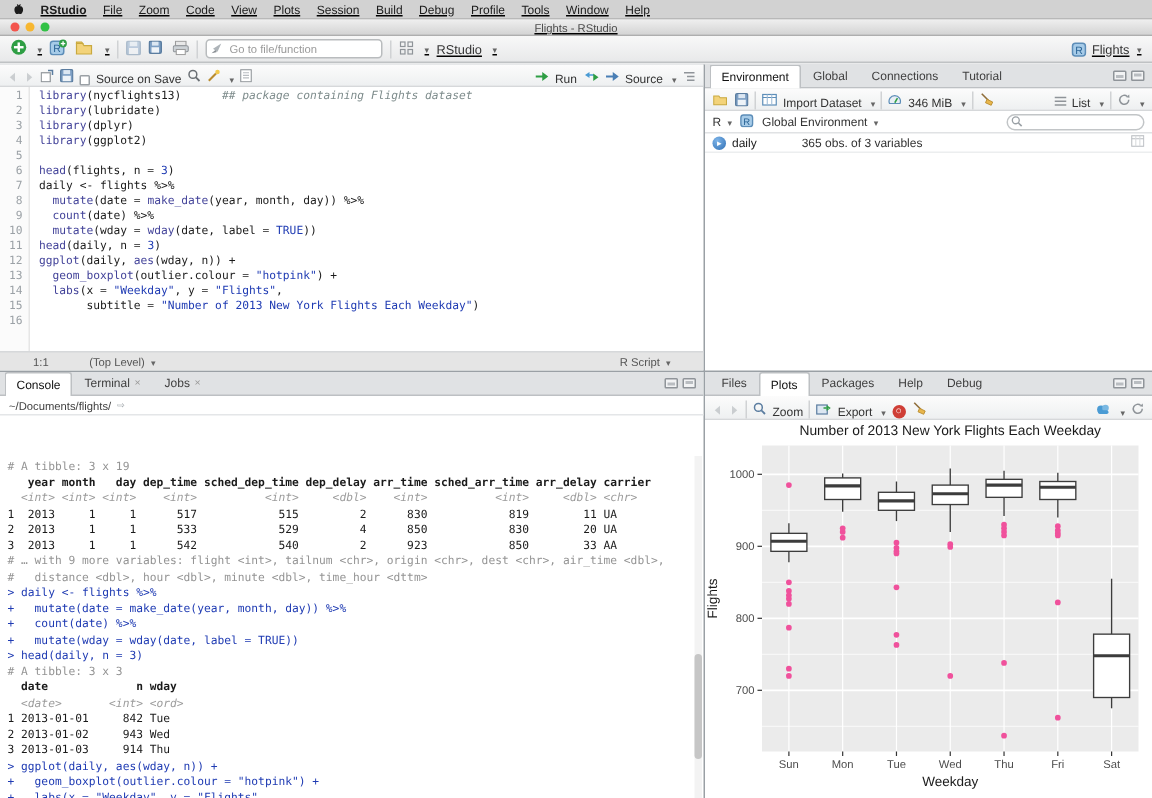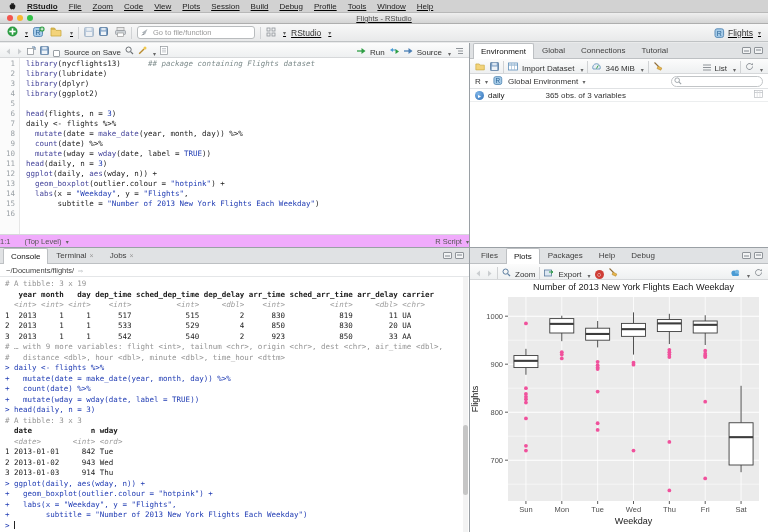--- a/index.html
+++ b/index.html
@@ -57,46 +57,46 @@
   .ptool .lbl { white-space:nowrap; }
   .cb { width:7px; height:7px; border:1px solid #9aa0a5; background:#fff; border-radius:1px; display:inline-block; }
 
   
   .code { flex:1; display:flex; font-family:"DejaVu Sans Mono",monospace; font-size:7.5px; line-height:10px; overflow:hidden; }
   .gutter { width:20px; background:#fbfbfb; border-right:1px solid #e6e6e6; color:#9ba1a6; text-align:right; padding:1px 4px 0 0; }
   .codelines { flex:1; padding:1px 0 0 6px; white-space:pre; color:#1a1a1a; }
   .cl { height:10px; }
   .c-f { color:#44449a; } .c-s { color:#1f3bb3; } .c-n { color:#1f3bb3; }
   .c-c { color:#7e8c8c; font-style:italic; }
-  .statusbar { flex:0 0 13px; border-top:1px solid #d6d8da; background:#f0abfc; display:flex; align-items:center;
-    font-size:7.5px; color:#555; padding:0 0; gap:14px; }
+  .statusbar { flex:0 0 13px; border-top:1px solid #d6d8da; background:#e5e5e5; display:flex; align-items:center;
+    font-size:7.5px; color:#555; padding:0 22px; gap:27px; }
 
   
   .cpath { flex:0 0 13px; border-bottom:1px solid #e4e6e8; font-size:7.5px; color:#3f3f3f;
     display:flex; align-items:center; padding:0 6px; background:#fff; }
   .ctext { flex:1; padding:2px 8px 0 5px; font-family:"DejaVu Sans Mono",monospace; font-size:7.5px;
-    line-height:10.5px; white-space:pre; position:relative; overflow:hidden; }
+    line-height:10.5px; white-space:pre; position:relative; overflow:hidden;margin-top:27px; }
   .cline { height:10.5px; }
   .k-meta { color:#949494; } .k-type { color:#9c9c9c; font-style:italic; }
   .k-hd { color:#1a1a1a; font-weight:bold; } .k-out { color:#1a1a1a; } .k-in { color:#1f3bb3; }
   .cursor { display:inline-block; width:1px; height:8px; background:#222; vertical-align:-1px; }
   .vscroll { position:absolute; right:1px; top:0; bottom:0; width:5px; background:#f3f3f3; }
   .vthumb { position:absolute; right:0; width:5px; height:70px; top:58%; background:#c6c6c6; border-radius:3px; }
 
   
   .envrow2 { height:15px; border-bottom:1px solid #e0e2e4; display:flex; align-items:center; gap:5px;
     padding:0 5px; font-size:8px; color:#333; flex:0 0 15px; background:#fff; }
   .search { position:relative; margin-left:auto; }
   .search input { width:92px; height:11px; border:1px solid #c2c5c7; border-radius:6px; font-size:7px; padding:0 3px 0 13px; }
   .search .gi { position:absolute; left:3px; top:1px; }
   .envsection { flex:0 0 11px; background:#eff1f2; border-bottom:1px solid #e0e2e4;
     font-size:7.5px; color:#333; padding:0 5px; line-height:11px; }
   .envobj { flex:0 0 13px; display:flex; align-items:center; gap:4px; padding:0 5px;
     font-size:8px; color:#1a1a1a; border-bottom:1px solid #eceeef; }
-  .envobj .summary { margin-left:37px; color:#333; }
+  .envobj .summary { margin-left:26px; color:#333; }
   .objicon { width:9px; height:9px; border-radius:50%; background:radial-gradient(circle at 35% 30%,#7db4e8,#2f6fb5);
     display:inline-flex; align-items:center; justify-content:center; color:#fff; font-size:6px; }
   .gridicon { margin-left:auto; }
   .envfield { flex:0 0 12px; font-family:"DejaVu Sans Mono",monospace; font-size:7px; line-height:12px;
     color:#2e2e2e; padding-left:15px; border-bottom:1px solid #f2f3f4; white-space:pre; }
 
   
   .ptool.plots { height:16px; flex:0 0 16px; }
   .plotarea { flex:1; background:#fff; }
   .red-dot { width:9px; height:9px; border-radius:50%; background:#cf3e36; display:inline-flex;

